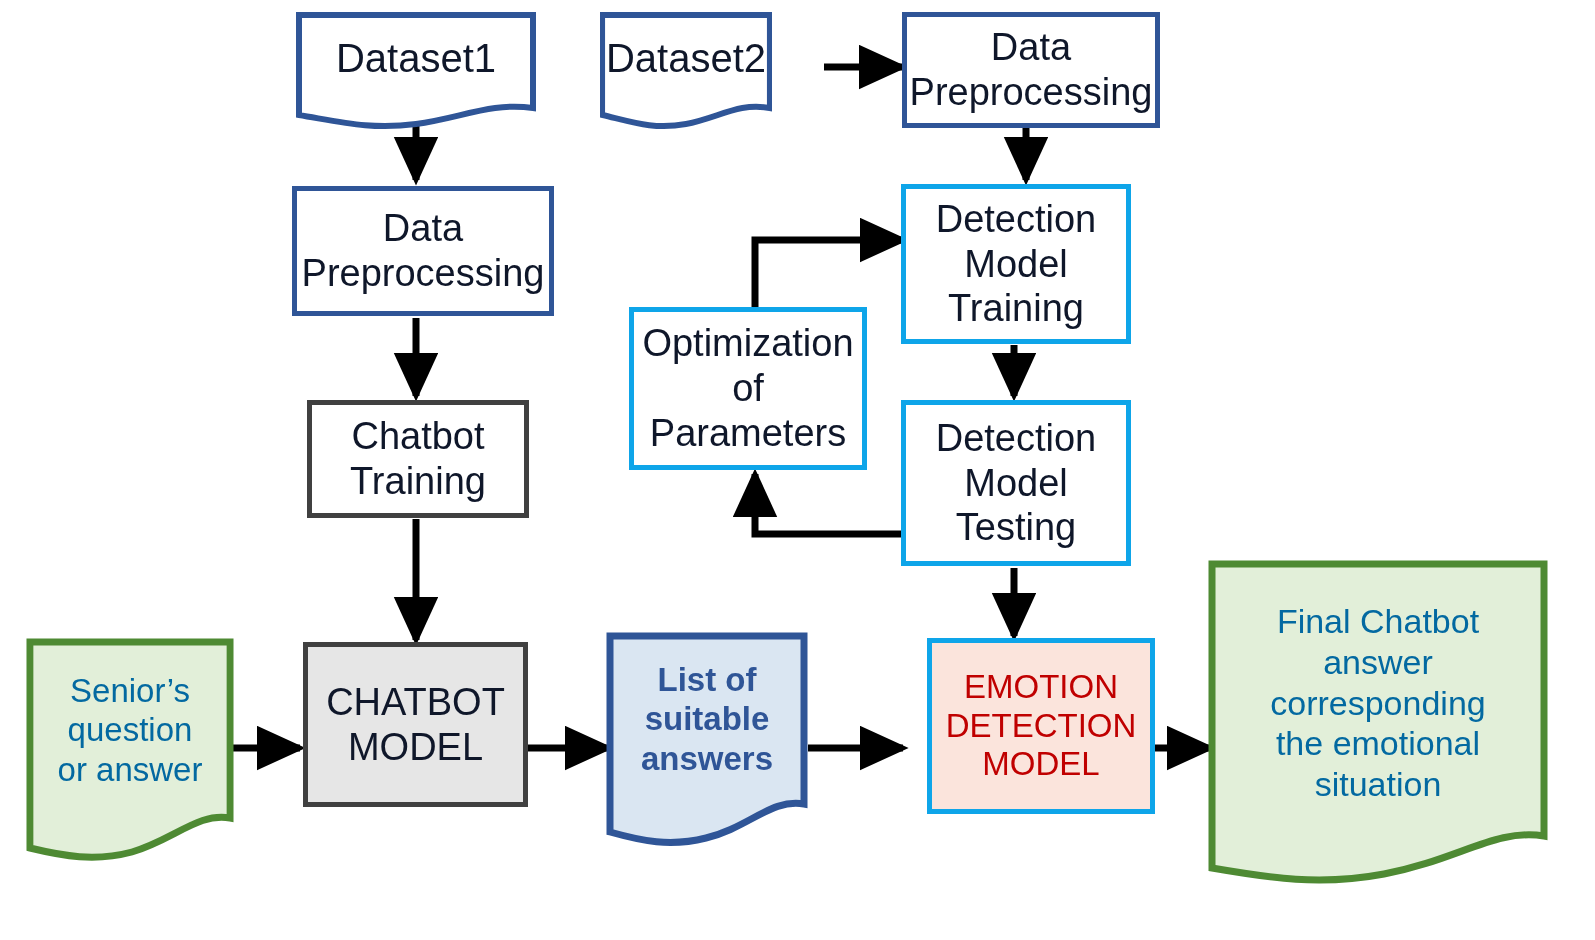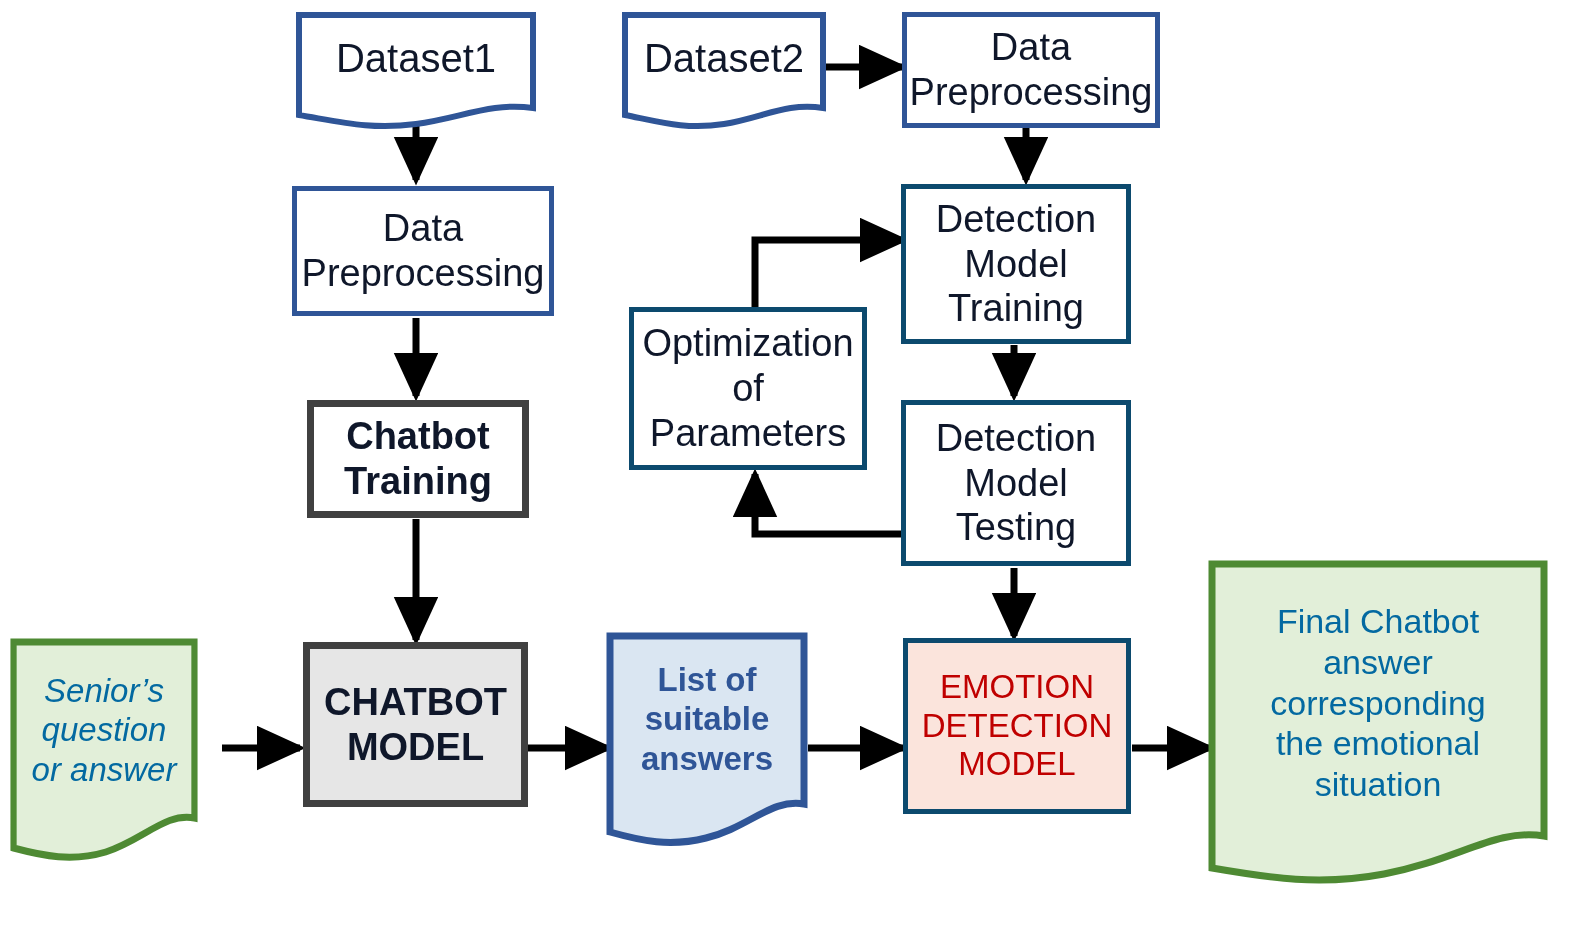--- a/index.html
+++ b/index.html
@@ -27,28 +27,28 @@
   }
   .node .lbl {
     display: block;
     white-space: pre-line;
   }
   
   .rect {
     background: #ffffff;
   }
   .rect.blue   { border: 5px solid #2F5597; }
-  .rect.red    { border: 5px solid #0c4a6e; }
-  .rect.black  { border: 7px solid #404040; font-weight: bold; }
+  .rect.red    { border: 5px solid #0ea5e9; }
+  .rect.black  { border: 5px solid #404040; }
 
   .fill-grey   { background: #E6E6E6; }
   .fill-peach  { background: #FBE4DC; }
 
   .txt-black { color: #0f172a; }
-  .txt-red   { color: #C00000; }
+  .txt-red   { color: #C00000; margin-left: 24px; }
   .txt-blue  { color: #2F5597; }
   .txt-green { color: #0369a1; }
 
   
   .doc {
     position: absolute;
   }
   .doc svg {
     position: absolute;
     inset: 0;
@@ -120,21 +120,21 @@
 
   <div class="doc" style="left:296px; top:12px; width:240px; height:120px;">
     <svg viewBox="0 0 240 120" preserveAspectRatio="none">
       <path d="M3,3 L237,3 L237,96 C195,90 165,106 120,112 C75,118 45,110 3,103 Z" fill="#FFFFFF" stroke="#2F5597" stroke-width="6"></path>
     </svg>
     <div class="doc-text txt-black" style="top:0; height:92px; font-size:40px;">
       <span class="lbl">Dataset1</span>
     </div>
   </div>
 
-  <div class="doc" style="left:622px; top:12px; width:204px; height:120px;">
+  <div class="doc" style="left:600px; top:12px; width:172px; height:120px;">
     <svg viewBox="0 0 204 120" preserveAspectRatio="none">
       <path d="M3,3 L201,3 L201,96 C165,90 140,106 102,112 C64,118 38,110 3,103 Z" fill="#FFFFFF" stroke="#2F5597" stroke-width="6"></path>
     </svg>
     <div class="doc-text txt-black" style="top:0; height:92px; font-size:40px;">
       <span class="lbl">Dataset2</span>
     </div>
   </div>
 
   <div class="node rect blue txt-black" style="left:902px; top:12px; width:258px; height:116px; font-size:38px;">
     <span class="lbl">Data
@@ -175,21 +175,21 @@
     </svg>
     <div class="doc-text txt-green" style="top:10px; height:266px; font-size:34px;">
       <span class="lbl">Final Chatbot
 answer
 corresponding
 the emotional
 situation</span>
     </div>
   </div>
 
-  <div class="doc" style="left:10px; top:638px; width:188px; height:232px;font-style:italic;">
+  <div class="doc" style="left:26px; top:638px; width:208px; height:232px;">
     <svg viewBox="0 0 212 232" preserveAspectRatio="none">
       <path d="M4,4 L208,4 L208,180 C176,174 150,202 108,214 C70,224 38,218 4,210 Z" fill="#E2EFD9" stroke="#4E8A33" stroke-width="7"></path>
     </svg>
     <div class="doc-text txt-green" style="top:6px; height:172px; font-size:33px;">
       <span class="lbl">Senior’s
 question
 or answer</span>
     </div>
   </div>
 

